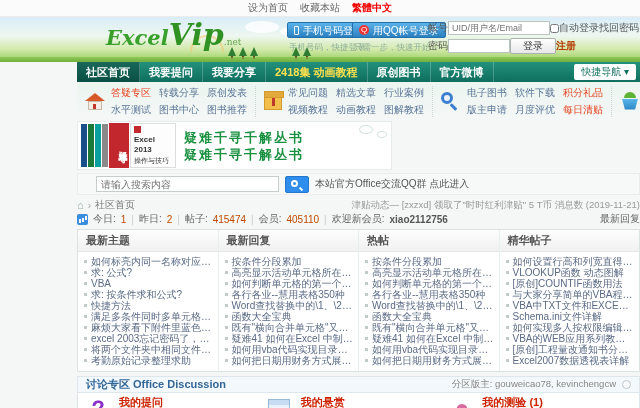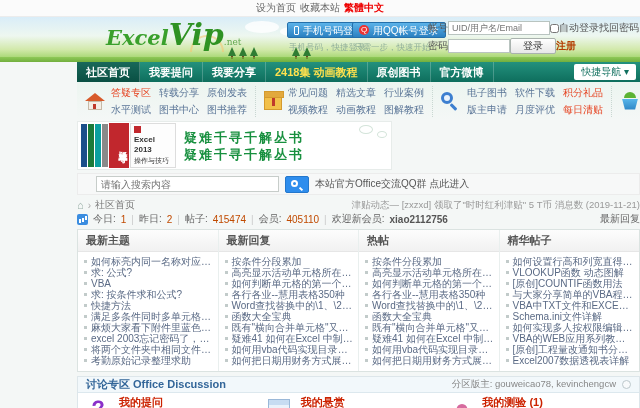--- a/index.html
+++ b/index.html
@@ -1,21 +1,21 @@
 <!DOCTYPE html>
 <html><head>
 <meta charset="utf-8">
 <style>
   * { box-sizing: border-box; margin:0; padding:0; }
   html,body { width:640px; height:408px; }
   body { font-family:"Liberation Sans",sans-serif; background:#f4f7f6; overflow:hidden; position:relative; }
   a { text-decoration:none; }
 
   
-  .topbar { height:17px; background:#fbfbfb; border-bottom:1px solid #ececec; display:flex; justify-content:center; align-items:center; gap:4px; font-size:10px; color:#666; }
+  .topbar { height:17px; background:#fbfbfb; border-bottom:1px solid #ececec; display:flex; justify-content:center; align-items:center; gap:12px; font-size:10px; color:#666; }
   .topbar .lang { color:#e00; font-weight:bold; }
 
   
   .header { position:relative; height:45px; background:linear-gradient(180deg,#d9edf8 0%,#eef7f0 42%,#d2e9ab 72%,#93ce58 100%); overflow:hidden; }
   .header:after { content:""; position:absolute; left:0; right:0; bottom:0; height:5px; background:linear-gradient(180deg,#7fc045,#5f9e30); opacity:.65; }
   .cloud { position:absolute; background:#fff; border-radius:50%; opacity:.8; }
   .rainbow { position:absolute; left:190px; top:18px; width:34px; height:17px; border:2px solid #f8c471; border-bottom:none; border-radius:17px 17px 0 0; opacity:.55; }
   .tree { position:absolute; width:0; height:0; border-left:4px solid transparent; border-right:4px solid transparent; border-bottom:9px solid #2f7d33; bottom:6px; }
   .tree:after { content:""; position:absolute; left:-1px; top:9px; width:2px; height:3px; background:#6b4a23; }
   .logo { position:absolute; left:106px; top:3px; font-family:"DejaVu Serif",serif; font-style:italic; color:#3aa02c; line-height:1;text-align:right; }

